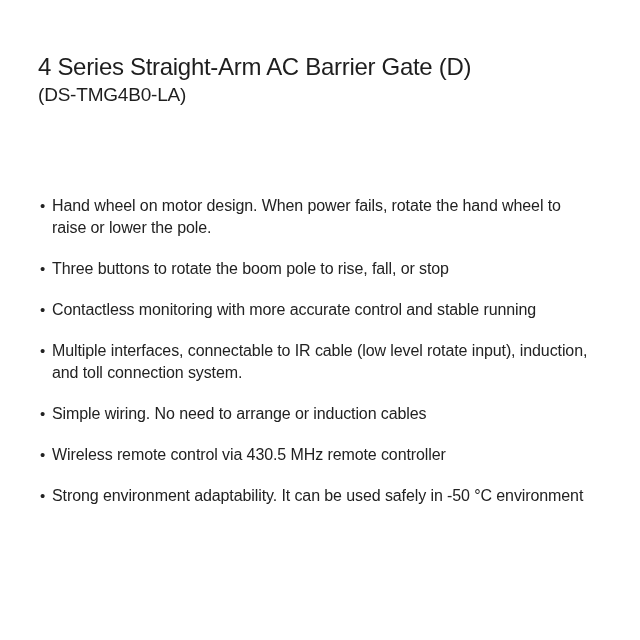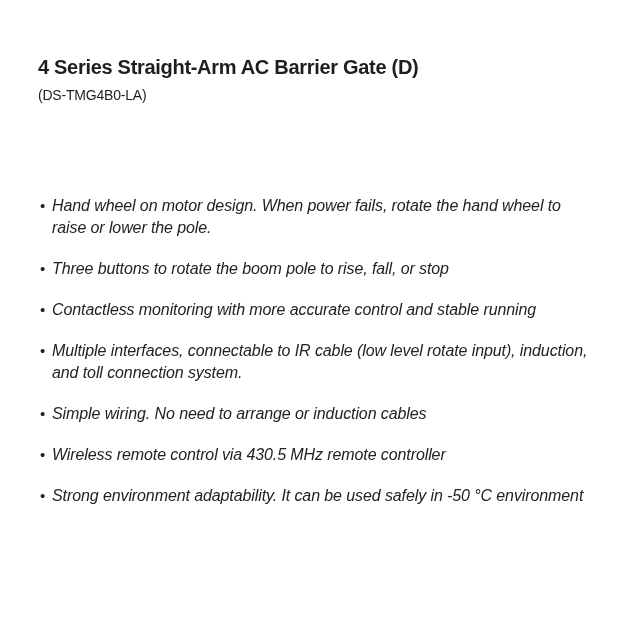--- a/index.html
+++ b/index.html
@@ -20,29 +20,29 @@
     width: 640px;
     height: 640px;
     background: #ffffff;
     padding: 54px 34px 0 38px;
   }
   .doc-header {
     margin: 0;
   }
   .doc-title {
     margin: 0;
-    font-size: 20px;
+    font-size: 24px;
     line-height: 26px;
-    font-weight: 700;
+    font-weight: 400;
     letter-spacing: -0.3px;
     color: #1e1e1e;
   }
   .doc-model {
     margin: 3px 0 0 0;
-    font-size: 14px;
+    font-size: 19px;
     line-height: 24px;
     font-weight: 400;
     letter-spacing: -0.2px;
     color: #1e1e1e;
   }
   ul.features {
     list-style: none;
     margin: 88px 0 0 0;
     padding: 0;
     width: 556px;
@@ -60,21 +60,20 @@
     flex: 0 0 14px;
     box-sizing: border-box;
     padding-left: 2px;
     font-size: 15px;
     line-height: 22px;
     color: #222222;
   }
   .feature-text {
     flex: 1 1 auto;
     max-width: 542px;
-    font-style: italic;
   }
 </style>
 </head>
 <body>
 
 <div class="page">
 
   <header class="doc-header">
     <h1 class="doc-title">4 Series Straight-Arm AC Barrier Gate (D)</h1>
     <p class="doc-model">(DS-TMG4B0-LA)</p>

